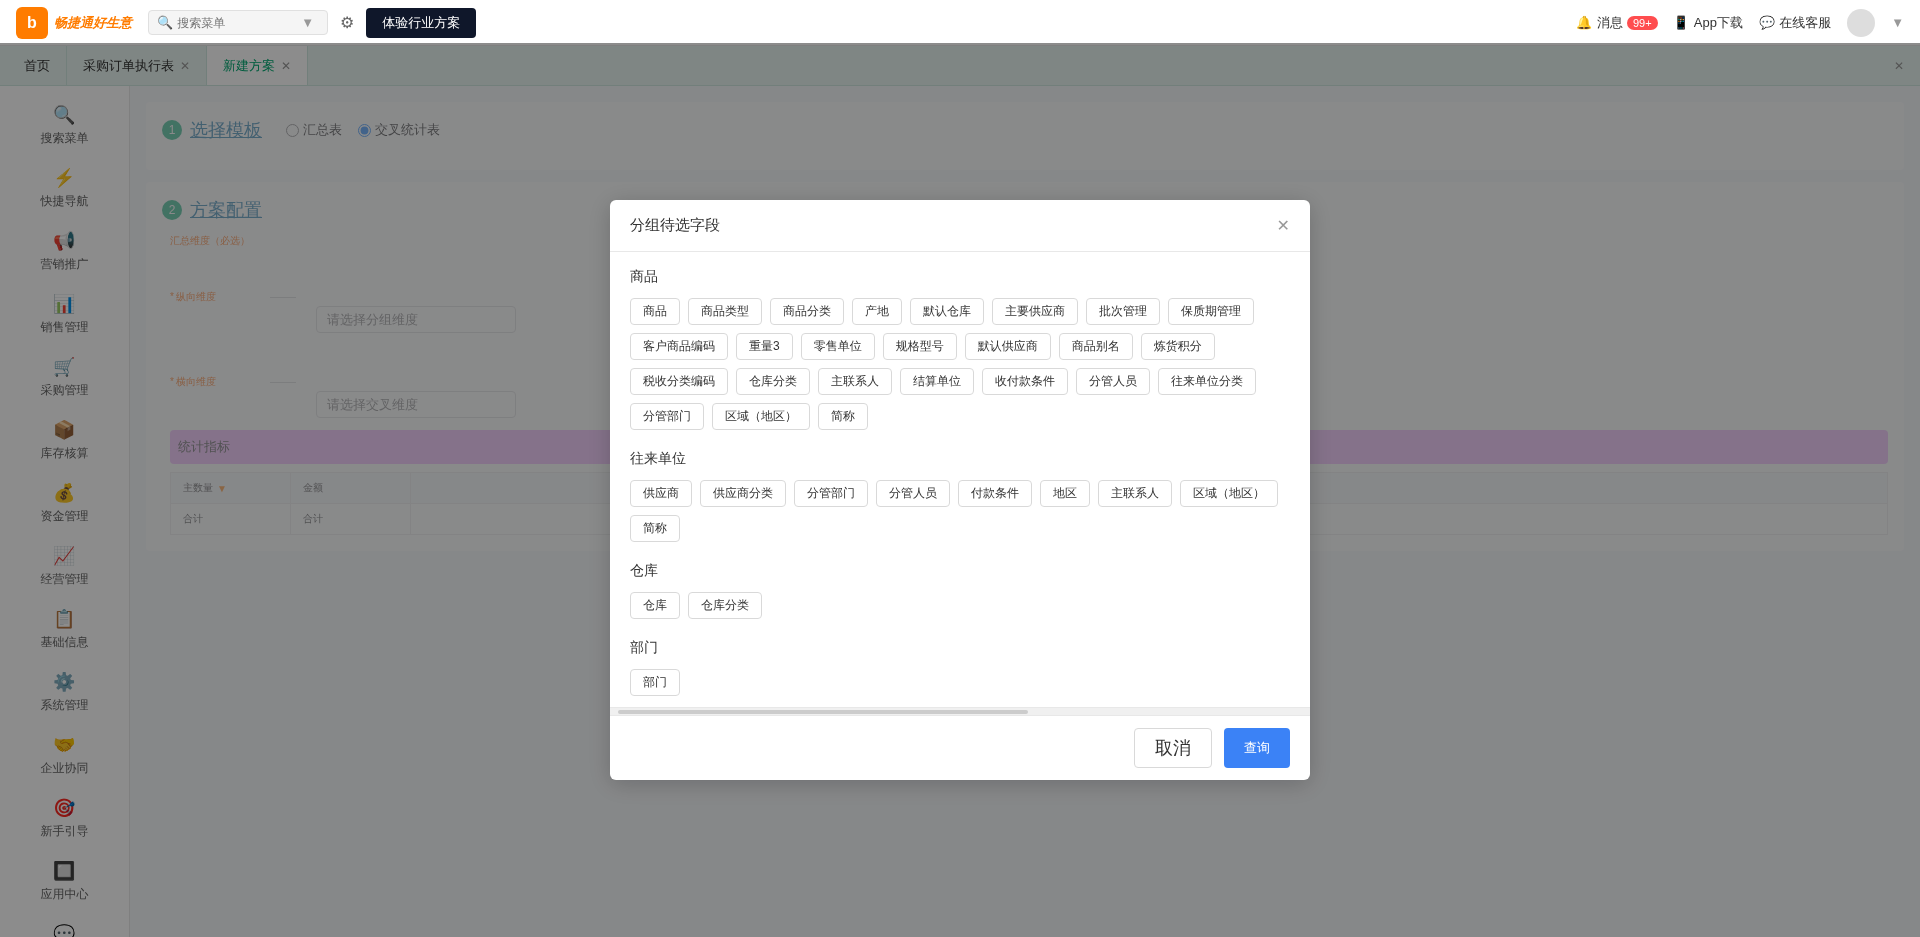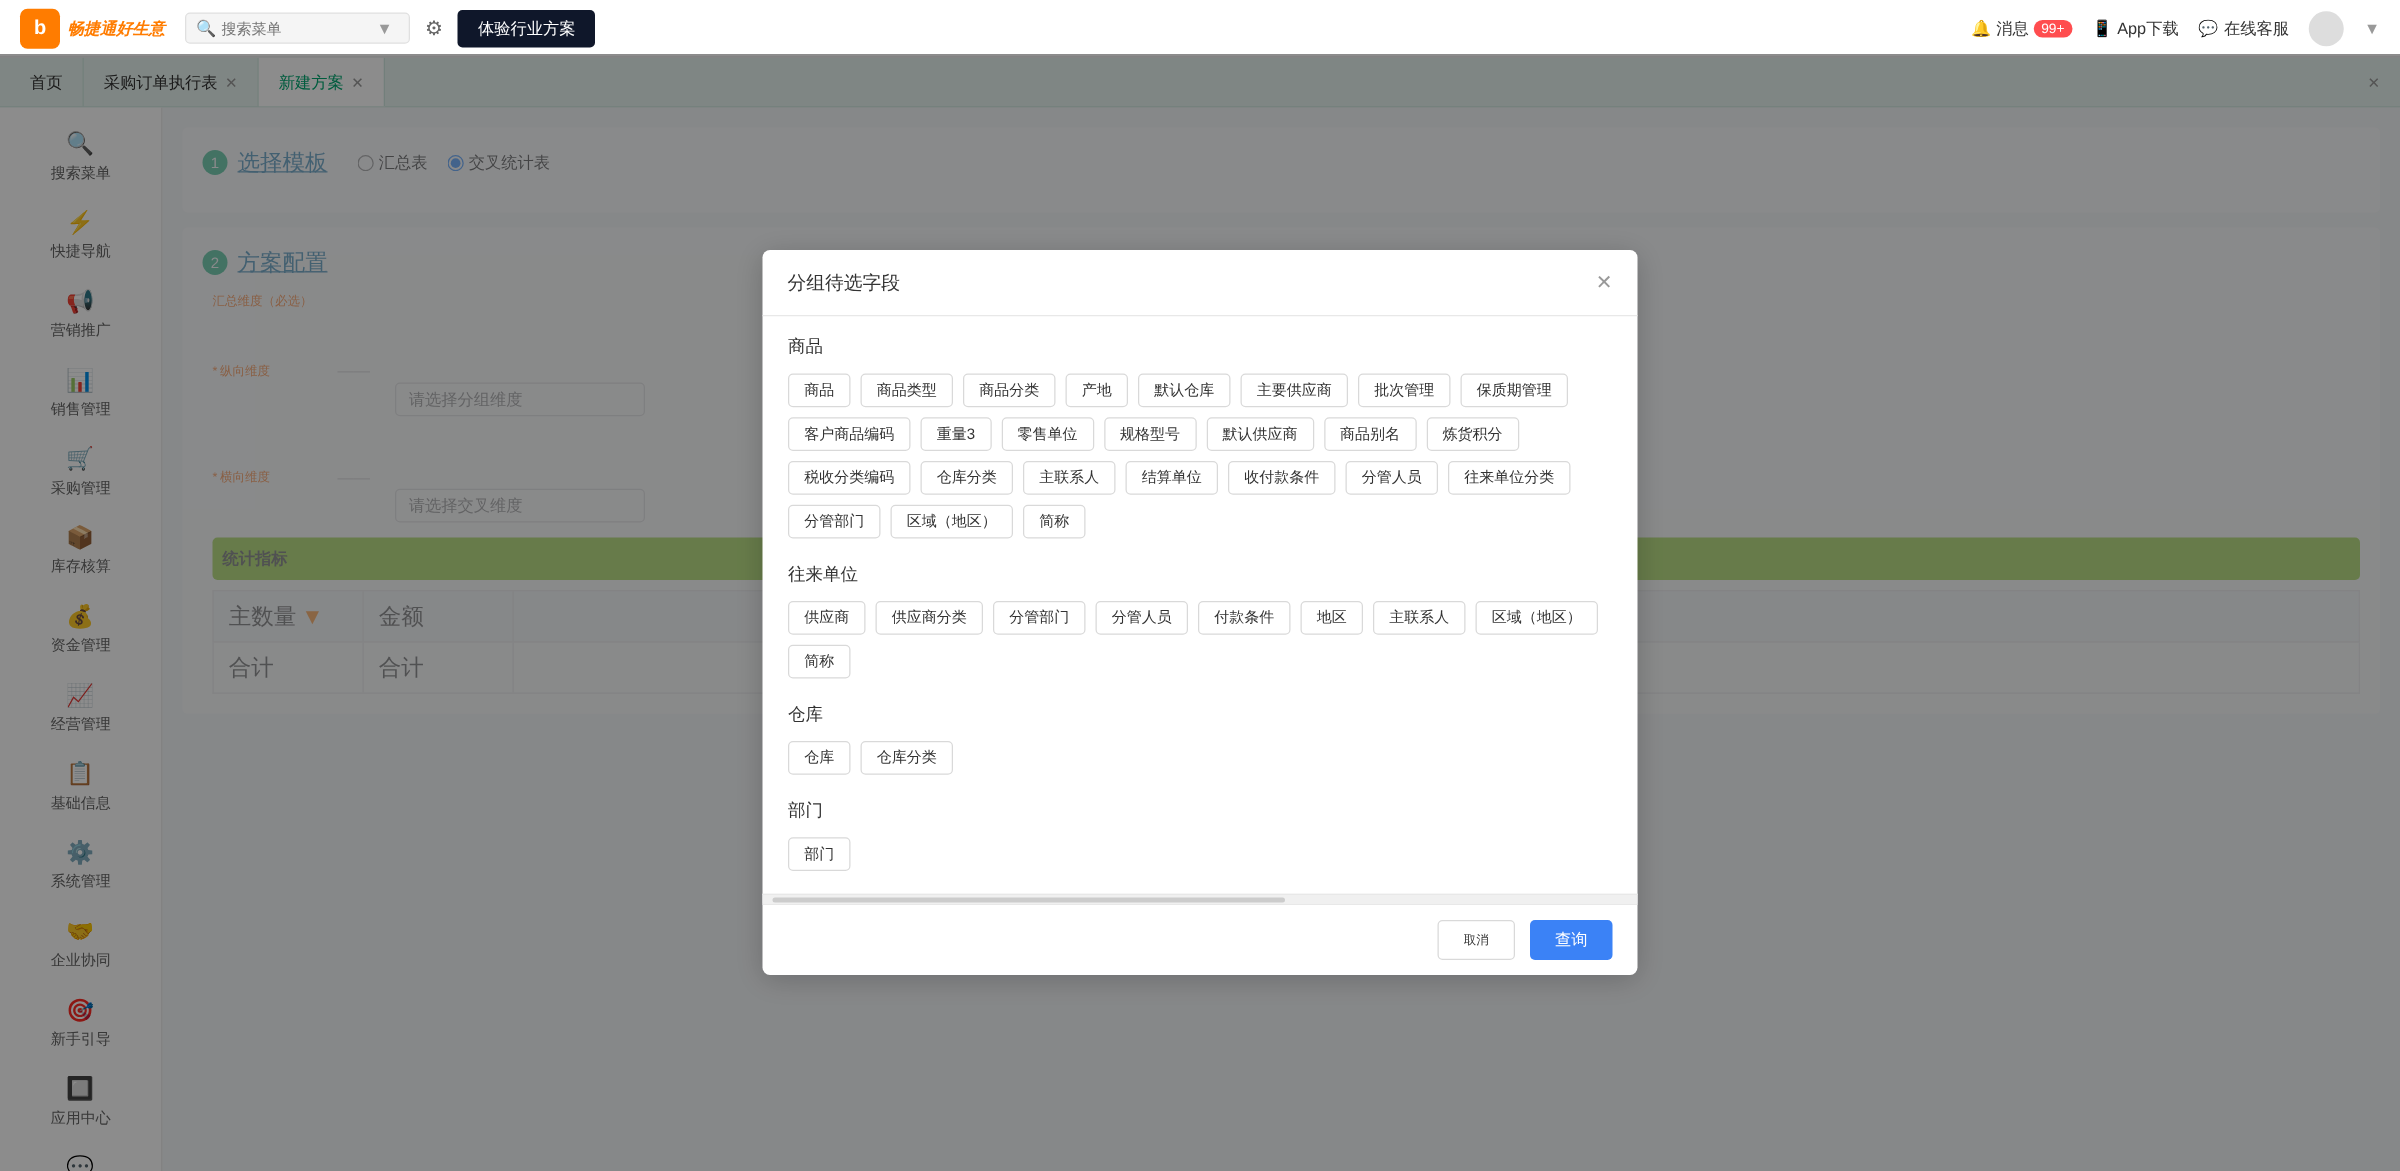--- a/index.html
+++ b/index.html
@@ -175,38 +175,38 @@
     
     .modal-hscroll {
       height: 8px;
       background: #f0f0f0;
       border-top: 1px solid #e8e8e8;
     }
 
     
     .btn-cancel {
       border: 1px solid #d9d9d9; background: #fff; color: #333;
-      padding: 7px 20px; border-radius: 4px; cursor: pointer; font-size: 10px;
+      padding: 7px 20px; border-radius: 4px; cursor: pointer; font-size: 18px;
     }
     .btn-confirm {
       background: #3b82f6; color: #fff; border: none;
       padding: 7px 20px; border-radius: 4px; cursor: pointer; font-size: 13px;
     }
 
     
     .bg-content {
       opacity: 0.5;
     }
     .form-row { display: flex; align-items: center; gap: 12px; margin-bottom: 12px; }
     .form-label { color: #f60; min-width: 80px; font-size: 10px; }
     .form-label-req::before { content: '*'; color: #f60; margin-right: 2px; }
     .form-input { border: 1px solid #d9d9d9; border-radius: 4px; padding: 5px 10px; font-size: 13px; color: #0f172a; width: 200px; margin-top: 46px; }
     .table-area { margin-top: 8px; }
     .table-header-row { display: flex; background: #f5f7fa; border: 1px solid #e8e8e8; }
-    .table-cell { padding: 8px 12px; font-size: 18px; color: #333; border-right: 1px solid #e8e8e8; min-width: 120px; display: flex; align-items: center; gap: 4px; }
+    .table-cell { padding: 8px 12px; font-size: 10px; color: #333; border-right: 1px solid #e8e8e8; min-width: 120px; display: flex; align-items: center; gap: 4px; }
     .table-data-row { display: flex; border: 1px solid #e8e8e8; border-top: none; }
   </style>
 </head>
 <body>
 
 <div class="top-bar">
   <div class="logo-area">
     <div class="logo-icon">b</div>
     <span class="logo-text">畅捷通好生意</span>
   </div>
@@ -343,21 +343,21 @@
           <div class="form-row">
             <span class="form-label form-label-req">纵向维度</span>
             <span style="color:#ccc;margin:0 8px;">——</span>
             <input class="form-input" type="text" placeholder="请选择分组维度" style="">
           </div>
           <div class="form-row">
             <span class="form-label form-label-req">横向维度</span>
             <span style="color:#ccc;margin:0 8px;">——</span>
             <input class="form-input" type="text" placeholder="请选择交叉维度" style="">
           </div>
-          <div style="margin-top:12px;font-size:13px;color:#333;background:#84cc16;padding:8px;border-radius:4px;font-weight:bold;">
+          <div style="margin-top:12px;font-size:13px;color:#333;background:#f0abfc;padding:8px;border-radius:4px;">
             <span>统计指标</span>
           </div>
           <div class="table-area">
             <div class="table-header-row">
               <div class="table-cell">主数量 <span style="color:#ff7c00;">▼</span></div>
               <div class="table-cell">金额</div>
             </div>
             <div class="table-data-row">
               <div class="table-cell">合计</div>
               <div class="table-cell">合计</div>

